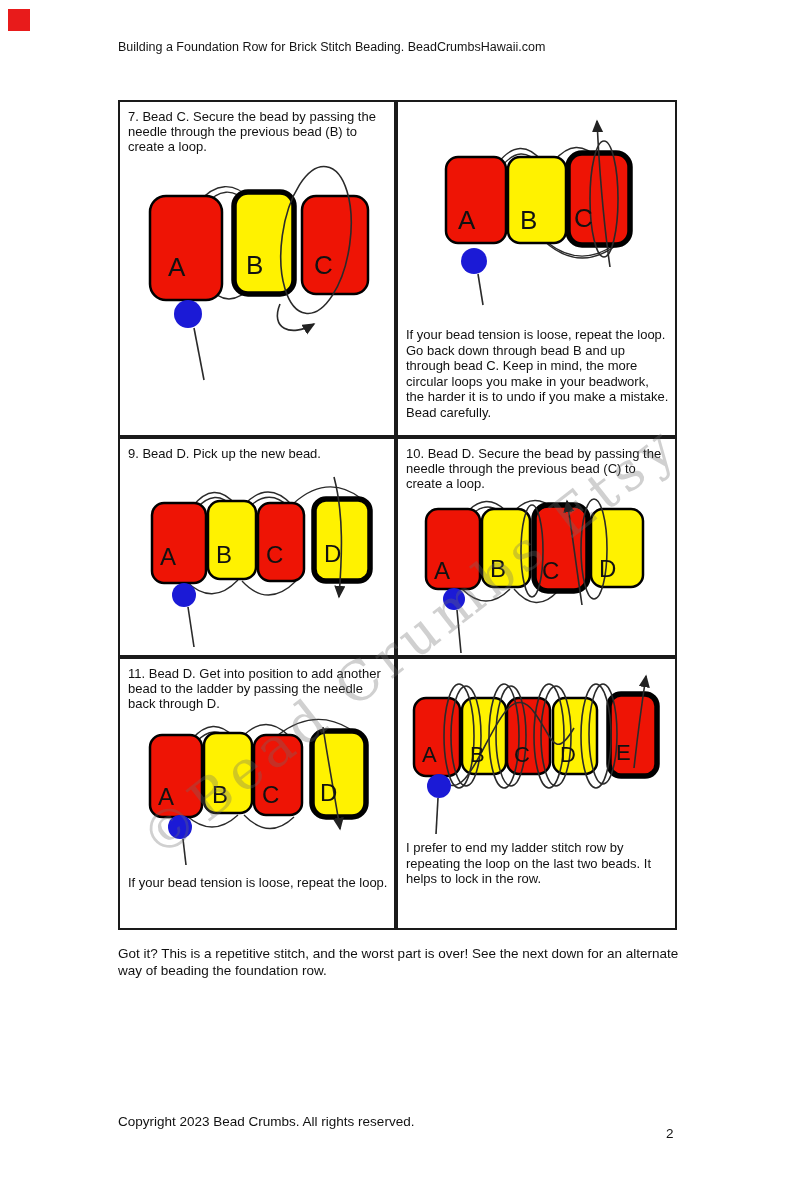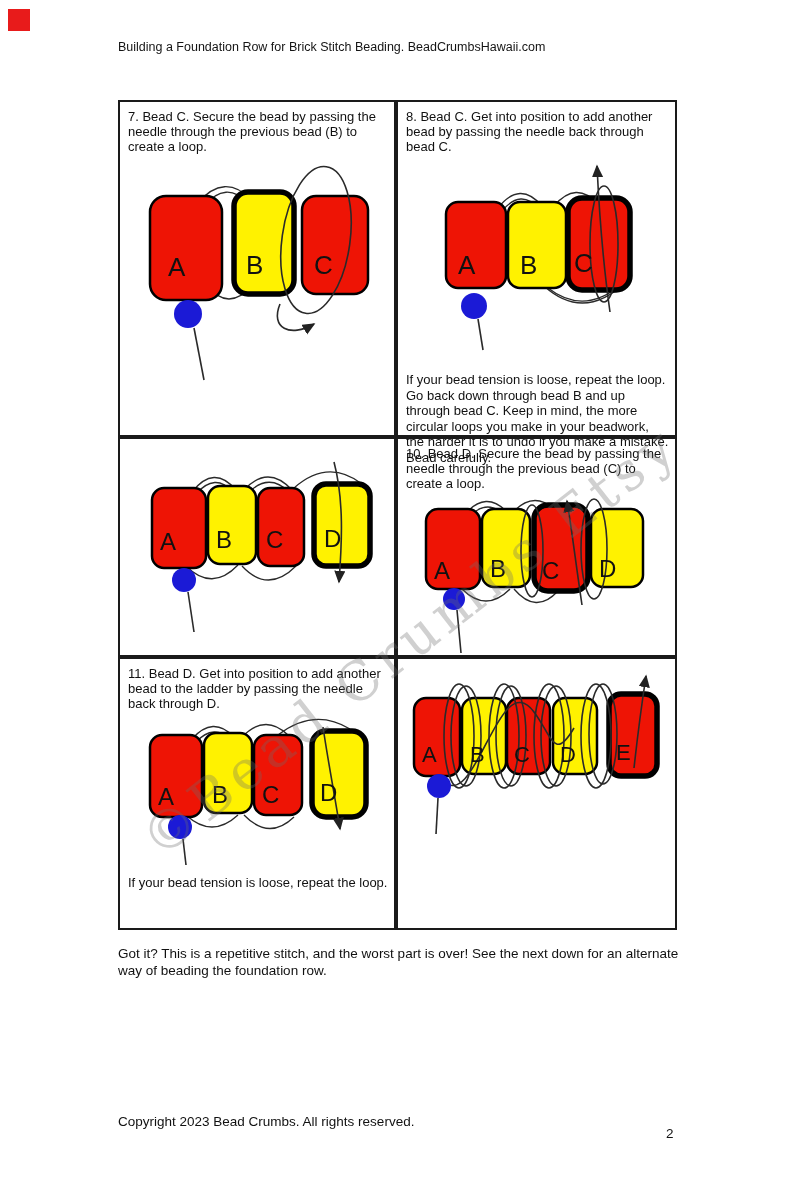--- a/index.html
+++ b/index.html
@@ -59,21 +59,20 @@
         <path class="thread" d="M 152,146 C 142,170 162,180 186,166" marker-end="url(#ar7)"></path>
         <text class="bead-label" x="40" y="118" font-size="26">A</text>
         <text class="bead-label" x="118" y="116" font-size="26">B</text>
         <text class="bead-label" x="186" y="116" font-size="26">C</text>
         <circle class="knot" cx="60" cy="156" r="14"></circle>
         <path class="thread" d="M 66,170 L 76,222"></path>
       </svg>
     </div>
 
     <div class="cell">
-      <p class="step-text">8. Bead C. Get into position to add another bead by passing the needle back through bead C.</p>
       <svg class="diag" width="261" height="196" viewBox="0 0 261 196" style="margin-top:2px;">
         <defs>
           <marker id="ar8" markerWidth="9" markerHeight="8" refX="7" refY="3.5" orient="auto">
             <path d="M0,0 L8,3.5 L0,7 Z" fill="#222"></path>
           </marker>
         </defs>
         <path class="thread-thin" d="M 92,52 Q 114,24 136,50"></path>
         <path class="thread-thin" d="M 96,55 Q 115,32 133,53"></path>
         <path class="thread-thin" d="M 148,50 Q 170,24 192,48"></path>
         <path class="thread-thin" d="M 138,130 Q 178,166 220,126"></path>
@@ -86,20 +85,21 @@
         <text class="bead-label" x="52" y="118" font-size="26">A</text>
         <text class="bead-label" x="114" y="118" font-size="26">B</text>
         <text class="bead-label" x="168" y="116" font-size="26">C</text>
         <circle class="knot" cx="68" cy="150" r="13"></circle>
         <path class="thread" d="M 72,163 L 77,194"></path>
       </svg>
       <p class="note-text" style="margin-top:20px;">If your bead tension is loose, repeat the loop. Go back down through bead B and up through bead C.  Keep in mind, the more circular loops you make in your beadwork, the harder it is to undo if you make a mistake. Bead carefully.</p>
     </div>
 
     <div class="cell">
+      <p class="step-text">9. Bead D. Pick up the new bead.</p>
       <svg class="diag" width="258" height="178" viewBox="0 0 258 178" style="margin-top:14px;">
         <defs>
           <marker id="ar9" markerWidth="9" markerHeight="8" refX="7" refY="3.5" orient="auto">
             <path d="M0,0 L8,3.5 L0,7 Z" fill="#222"></path>
           </marker>
         </defs>
         <path class="thread-thin" d="M 64,32 Q 86,4 108,30"></path>
         <path class="thread-thin" d="M 68,34 Q 87,12 105,32"></path>
         <path class="thread-thin" d="M 116,30 Q 140,4 164,30"></path>
         <path class="thread-thin" d="M 120,33 Q 141,12 161,32"></path>
@@ -201,20 +201,21 @@
         <path class="thread" d="M 36,110 C 70,146 92,-6 128,42 C 146,66 148,92 168,58"></path>
         <path class="thread" d="M 228,98 C 232,62 236,32 240,6" marker-end="url(#ar12)"></path>
         <text class="bead-label" x="16" y="92" font-size="22">A</text>
         <text class="bead-label" x="64" y="92" font-size="22">B</text>
         <text class="bead-label" x="108" y="92" font-size="22">C</text>
         <text class="bead-label" x="154" y="92" font-size="22">D</text>
         <text class="bead-label" x="210" y="90" font-size="22">E</text>
         <circle class="knot" cx="33" cy="116" r="12"></circle>
         <path class="thread" d="M 32,128 L 30,164"></path>
       </svg>
+      <p class="note-text" style="margin-top:4px;">I prefer to end my ladder stitch row by repeating the loop on the last two beads. It helps to lock in the row.</p>
     </div>
 
   </div>
 
   <div class="watermark">©Bead Crumbs Etsy</div>
 
   <div class="closing">Got it? This is a repetitive stitch, and the worst part is over! See the next down for an alternate way of beading the foundation row.</div>
 
   <div class="copyright">Copyright 2023 Bead Crumbs. All rights reserved.</div>
 

